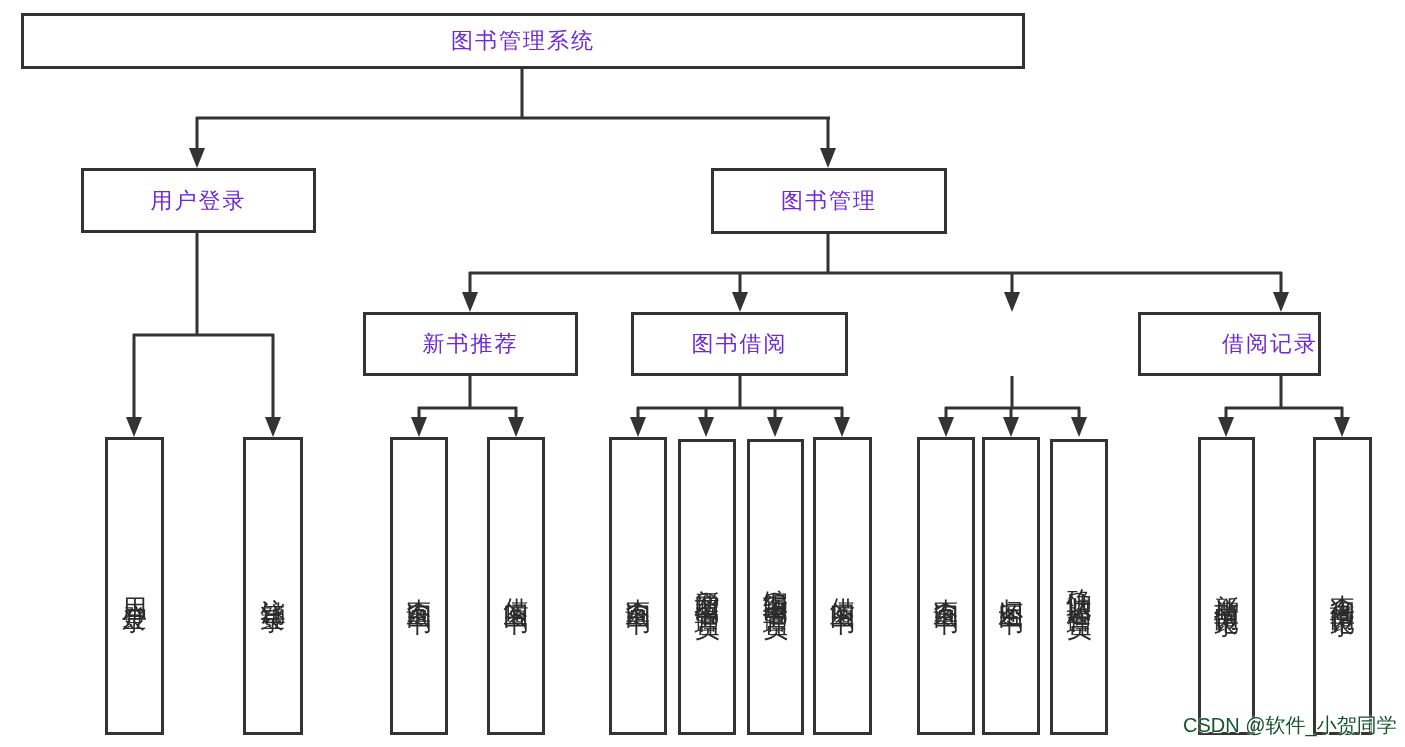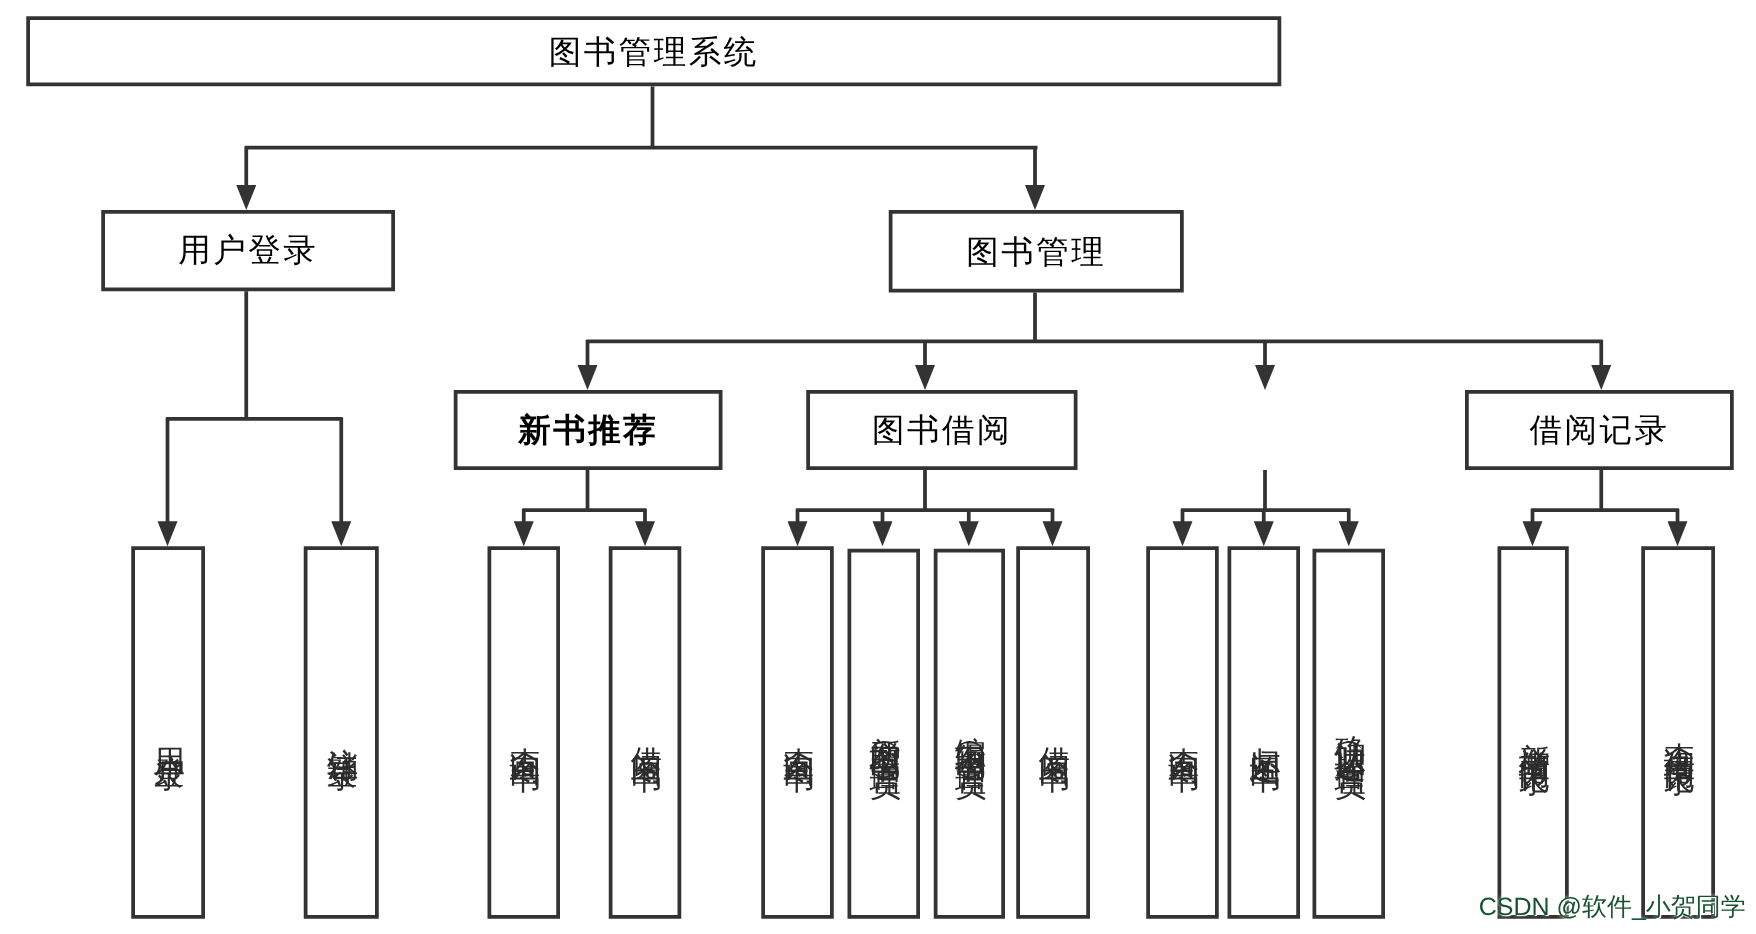--- a/index.html
+++ b/index.html
@@ -21,23 +21,23 @@
   .node {
     position: absolute;
     box-sizing: border-box;
     border: 3px solid #333333;
     background: #ffffff;
     display: flex;
     align-items: center;
     justify-content: center;
   }
   .hlabel {
-    font-size: 26px;
+    font-size: 22px;
     letter-spacing: 2px;
-    color: #000000;
+    color: #6d28d9;
     white-space: nowrap;
   }
   .vlabel {
     writing-mode: vertical-lr;
     text-orientation: mixed;
     font-size: 25px;
     letter-spacing: 4px;
     color: #2b2b2b;
     line-height: 1;
     white-space: nowrap;
@@ -117,27 +117,27 @@
     <span class="hlabel">图书管理系统</span>
   </div>
 
   <div class="node" style="left:81px; top:168px; width:235px; height:65px;">
     <span class="hlabel">用户登录</span>
   </div>
   <div class="node" style="left:711px; top:168px; width:236px; height:66px;">
     <span class="hlabel">图书管理</span>
   </div>
 
-  <div class="node" style="left:363px; top:312px; width:215px; height:64px;font-weight:bold;">
+  <div class="node" style="left:363px; top:312px; width:215px; height:64px;">
     <span class="hlabel">新书推荐</span>
   </div>
-  <div class="node" style="left:645px; top:312px; width:217px; height:64px;">
+  <div class="node" style="left:631px; top:312px; width:217px; height:64px;">
     <span class="hlabel">图书借阅</span>
   </div>
-  <div class="node" style="left:1172px; top:312px; width:215px; height:64px;">
+  <div class="node" style="left:1138px; top:312px; width:183px; height:64px;justify-content:flex-end;">
     <span class="hlabel">借阅记录</span>
   </div>
 
   <div class="node" style="left:105px; top:437px; width:59px; height:298px;">
     <span class="vlabel">用户登录</span>
   </div>
   <div class="node" style="left:243px; top:437px; width:60px; height:298px;">
     <span class="vlabel">注销登录</span>
   </div>
 

